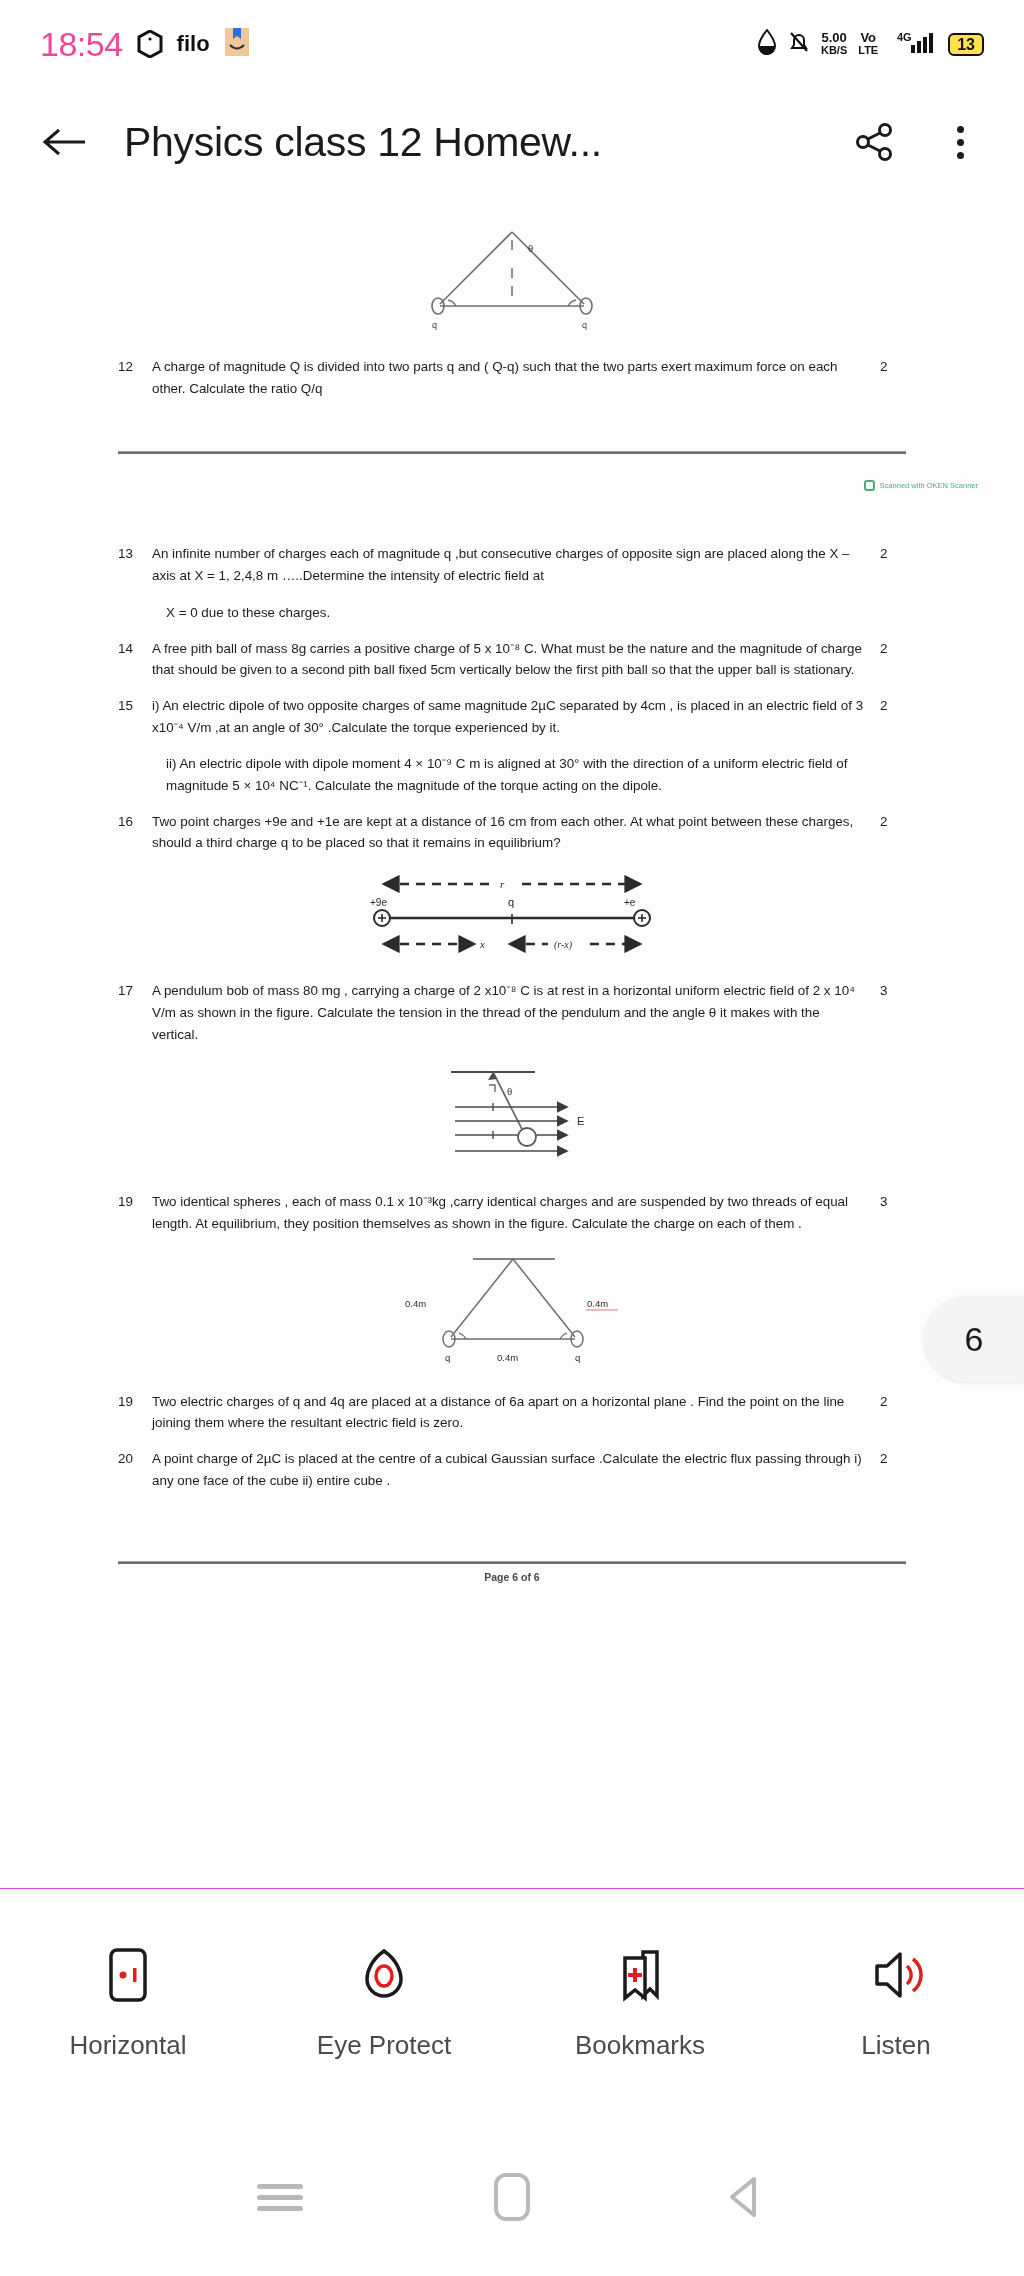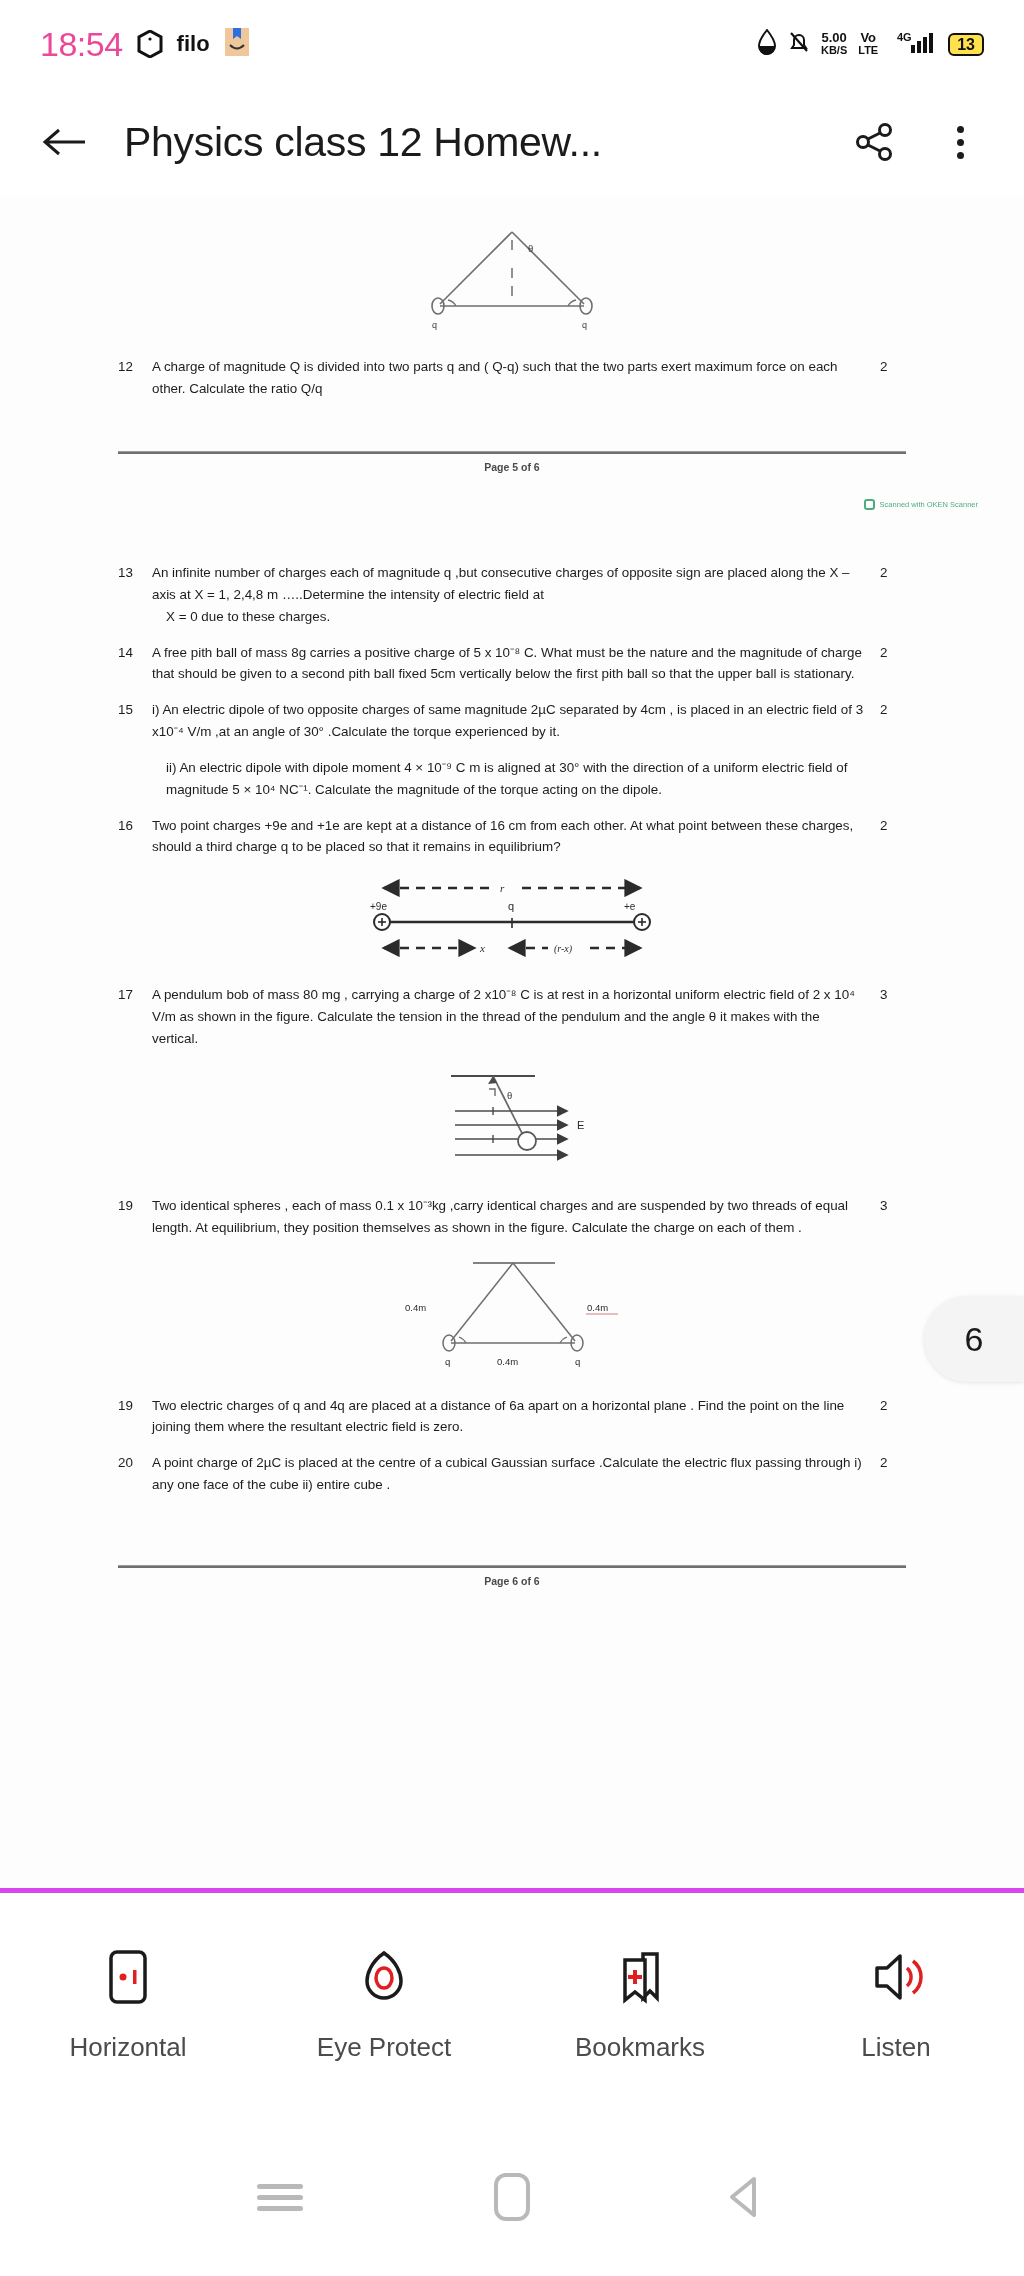--- a/index.html
+++ b/index.html
@@ -37,21 +37,21 @@
   .doc { position:absolute; left:0; top:196px; width:1024px; height:1692px;
          background:#fdfdfd; overflow:hidden; }
   .page { position:relative; background:#fdfdfd; }
   .qrow { display:flex; align-items:flex-start; padding:0 118px 0 118px;
           font-size:13.4px; color:#1d1d1d; line-height:1.62; }
   .qnum { width:34px; flex:none; font-size:13.4px; }
   .qtext { flex:1; padding-right:16px; }
   .qmark { width:26px; flex:none; text-align:left; font-size:13.4px; }
   .qgap { height:14px; }
   .qsub { margin-top:15px; }
-  .indent { display:block; padding-left:14px; }
+  .indent { display:block; margin-top:15px; padding-left:14px; }
 
   
   .pagefoot { margin:0 118px; padding-top:18px; }
   .pagefoot .rule { height:3px; background:#6f6f6f; border-top:1px solid #9a9a9a; }
   .pagefoot .lbl { text-align:center; font-size:10.5px; color:#4a4a4a;
                    margin-top:7px; font-weight:600; }
 
   .watermark { display:flex; align-items:center; gap:5px;
                justify-content:flex-end; padding-right:46px; margin-top:26px;
                font-size:7.5px; color:#2e9e6b; opacity:.85; }
@@ -64,21 +64,21 @@
 
   
   .pagebubble { position:absolute; right:0; top:1100px; width:100px; height:86px;
                 background:#f4f4f4; border-radius:44px 0 0 44px;
                 display:flex; align-items:center; justify-content:center;
                 font-size:34px; color:#1b1b1b;
                 box-shadow:0 1px 4px rgba(0,0,0,.10); }
 
   
   .toolbar { position:absolute; left:0; top:1888px; width:1024px; height:230px;
-             background:#ffffff; border-top:5px solid #d946ef;
+             background:#ffffff; border-top:1px solid #d946ef;
              display:flex; align-items:center; }
   .tool { flex:1; display:flex; flex-direction:column; align-items:center;
           gap:22px; }
   .tool-label { font-size:26px; color:#4b4b4b; }
 
   
   .navbar { position:absolute; left:0; top:2118px; width:1024px; height:158px;
             background:#ffffff; display:flex; align-items:center;
             justify-content:center; gap:168px; }
   .nav-btn { width:64px; height:64px; display:flex; align-items:center;
@@ -188,21 +188,20 @@
     </div>
 
     <div class="qrow" style="margin-top:22px;">
       <span class="qnum">12</span>
       <span class="qtext">A charge of magnitude Q is divided into two parts q and ( Q-q) such that the two parts exert maximum force on each other. Calculate the ratio Q/q</span>
       <span class="qmark">2</span>
     </div>
 
     <div class="pagefoot" style="margin-top:34px;">
       <div class="rule"></div>
-      <div class="lbl">Page 5 of 6</div>
     </div>
 
     <div class="watermark">
       <span class="wm-sq"></span>
       <span>Scanned with OKEN Scanner</span>
     </div>
   </div>
 
   <div class="page" style="padding-top:52px;">
 

